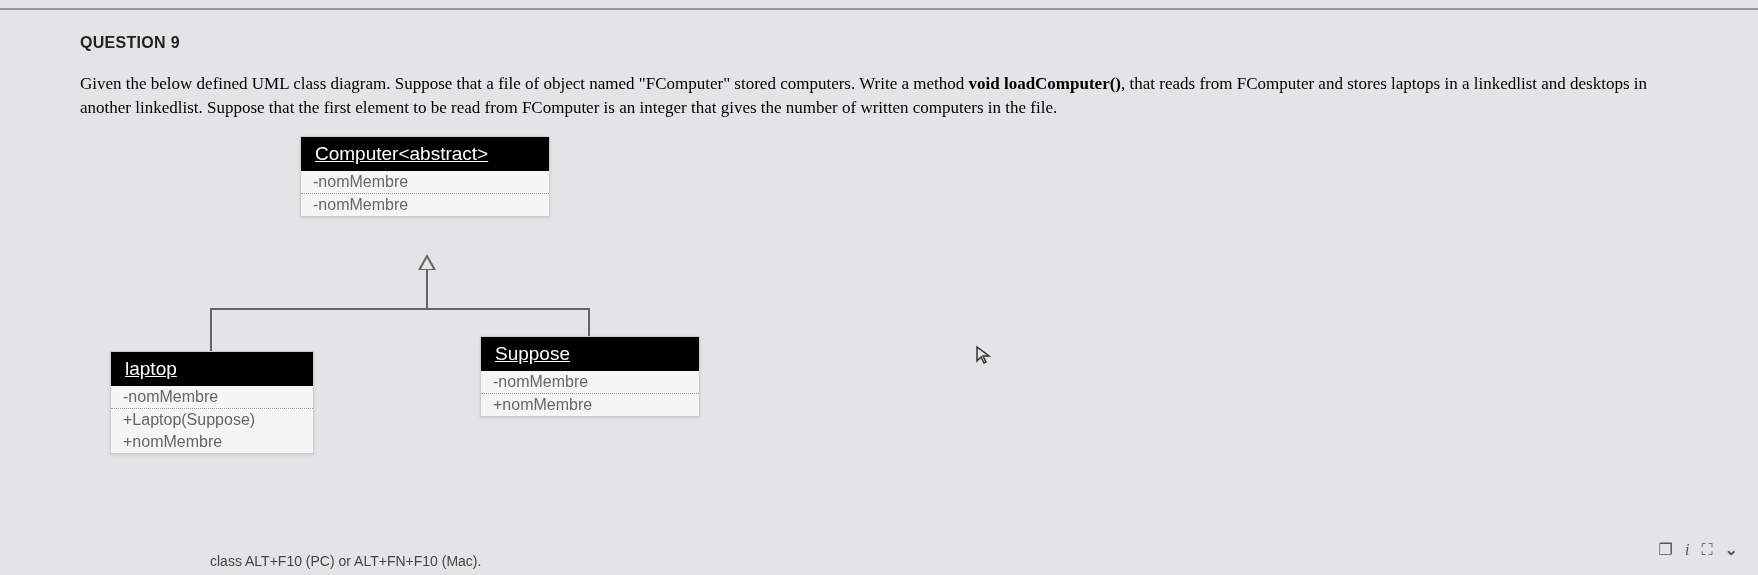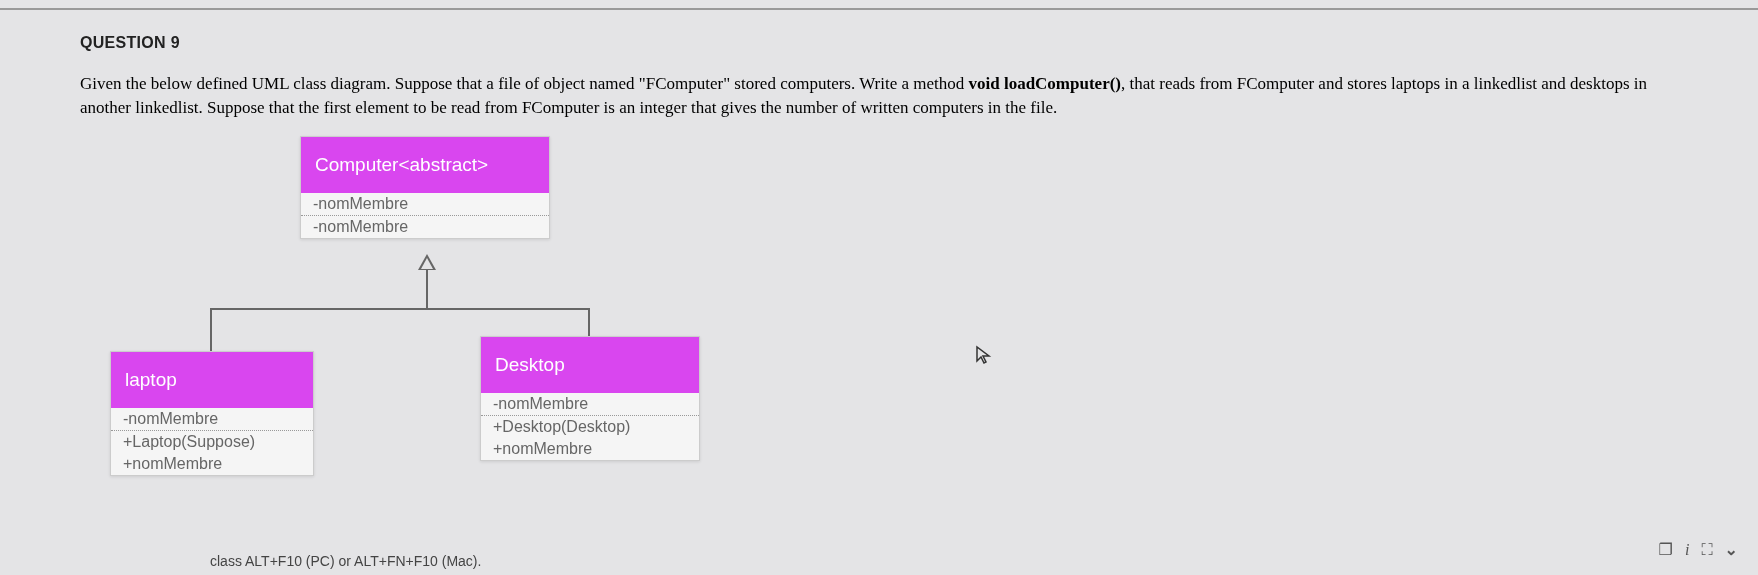--- a/index.html
+++ b/index.html
@@ -45,26 +45,27 @@
       height: 380px;
       margin-left: 30px;
     }
     .uml-box {
       position: absolute;
       background: #fff;
       border: 1px solid #ccc;
       box-shadow: 0 1px 3px rgba(0,0,0,0.1);
     }
     .uml-header {
-      background: #d946ef;
+      background: #000000;
       color: #fff;
-      padding: 17px 14px;
+      padding: 6px 14px;
       font-size: 19px;
       font-family: 'Segoe UI', Arial, sans-serif;
       font-weight: 300;
+      text-decoration: underline;
     }
     .uml-body {
       background: #f5f5f5;
     }
     .uml-row {
       padding: 2px 12px;
       font-size: 16px;
       color: #666;
       font-family: 'Segoe UI', Arial, sans-serif;
     }
@@ -178,24 +179,23 @@
     <div class="uml-box laptop-box">
       <div class="uml-header">laptop</div>
       <div class="uml-body">
         <div class="uml-row uml-divider">-nomMembre</div>
         <div class="uml-row">+Laptop(Suppose)</div>
         <div class="uml-row">+nomMembre</div>
       </div>
     </div>
 
     <div class="uml-box desktop-box">
-      <div class="uml-header">Desktop</div>
+      <div class="uml-header">Suppose</div>
       <div class="uml-body">
         <div class="uml-row uml-divider">-nomMembre</div>
-        <div class="uml-row">+Desktop(Desktop)</div>
         <div class="uml-row">+nomMembre</div>
       </div>
     </div>
   </div>
 </div>
 
 <div class="cursor">
   <svg width="18" height="20" viewBox="0 0 18 20">
     <path d="M2 2 L2 16 L6 12 L9 18 L11 17 L8 11 L14 11 Z" fill="none" stroke="#333" stroke-width="1.5"></path>
   </svg>

